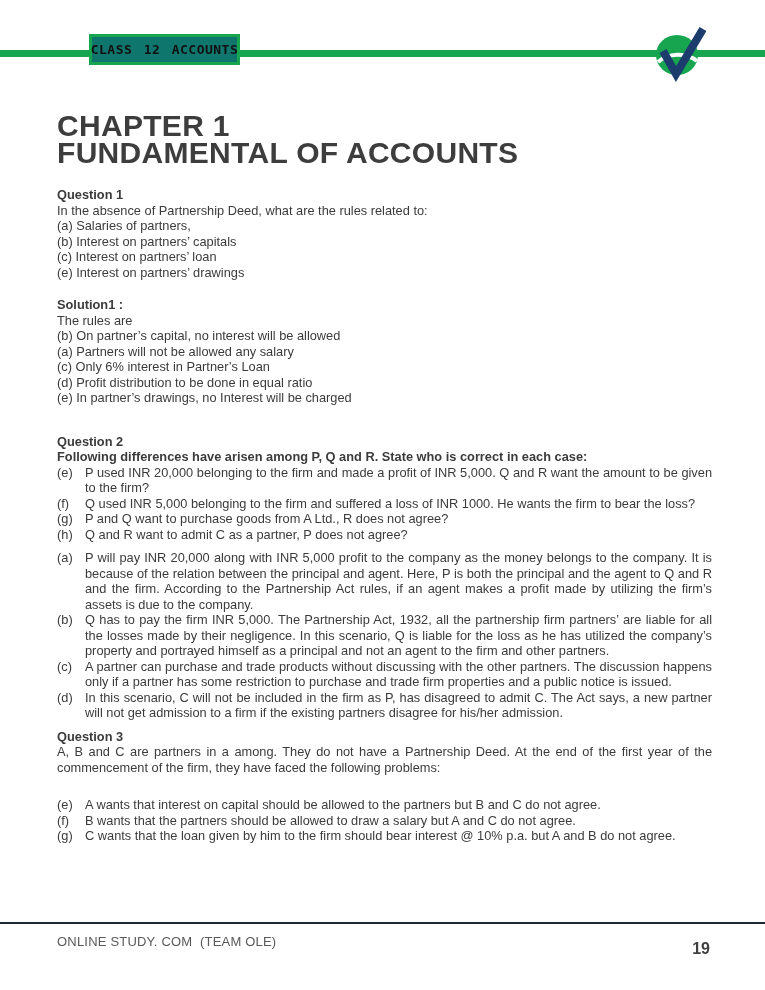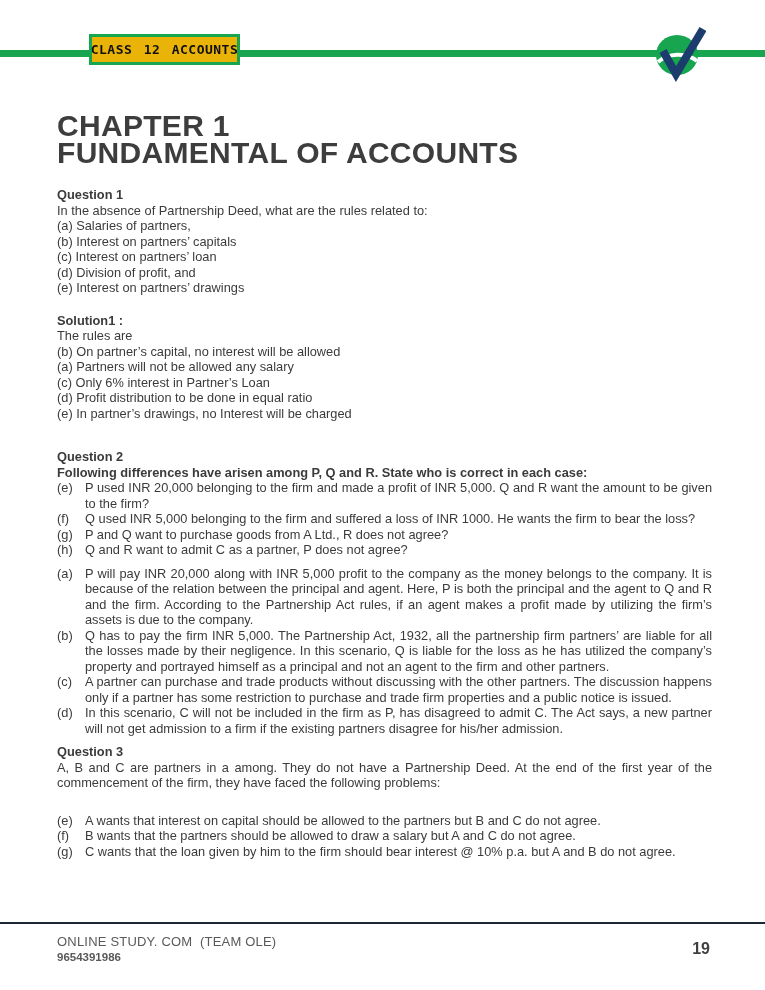--- a/index.html
+++ b/index.html
@@ -12,21 +12,21 @@
   }
   html,body{margin:0;padding:0;background:#ffffff;}
   .page{
     position:relative;width:765px;height:990px;background:#ffffff;overflow:hidden;
     font-family:"Liberation Sans",sans-serif;color:var(--text);
   }
   
   .top-bar{position:absolute;left:0;top:50px;width:765px;height:7px;background:var(--green);}
   .badge{
     position:absolute;left:89px;top:34px;width:145px;height:25px;
-    background:#eab308;border:3px solid var(--green);
+    background:#0f766e;border:3px solid var(--green);
     display:flex;align-items:center;justify-content:center;
   }
   .badge span{
     font-family:"DejaVu Sans Mono",monospace;font-weight:bold;font-size:13px;
     letter-spacing:.5px;word-spacing:3px;color:#111;white-space:nowrap;
   }
   .logo{position:absolute;left:654px;top:24px;width:52px;height:58px;}
   
   .content{position:absolute;left:57px;top:112px;width:655px;}
   .title{font-size:30px;font-weight:bold;line-height:27px;color:var(--title);letter-spacing:.3px;}
@@ -74,21 +74,20 @@
       <div>CHAPTER 1</div>
       <div>FUNDAMENTAL OF ACCOUNTS</div>
     </div>
 
     <section class="sec m-q1">
       <div class="h">Question 1</div>
       <div class="line">In the absence of Partnership Deed, what are the rules related to:</div>
       <div class="line">(a) Salaries of partners,</div>
       <div class="line">(b) Interest on partners’ capitals</div>
       <div class="line">(c) Interest on partners’ loan</div>
-      <div class="line">(d) Division of profit, and</div>
       <div class="line">(e) Interest on partners’ drawings</div>
     </section>
 
     <section class="sec m-s1">
       <div class="h">Solution1 :</div>
       <div class="line">The rules are</div>
       <div class="line">(b) On partner’s capital, no interest will be allowed</div>
       <div class="line">(a) Partners will not be allowed any salary</div>
       <div class="line">(c) Only 6% interest in Partner’s Loan</div>
       <div class="line">(d) Profit distribution to be done in equal ratio</div>
@@ -151,17 +150,16 @@
         <span class="marker">(g)</span>
         <span class="itext">C wants that the loan given by him to the firm should bear interest @ 10% p.a. but A and B do not agree.</span>
       </div>
     </section>
 
   </div>
 
   <div class="footer-rule"></div>
   <div class="footer-left">
     <div class="f-site">ONLINE STUDY. COM  (TEAM OLE)</div>
-    <div class="f-phone">9654391986</div>
   </div>
   <div class="f-page">19</div>
 
 </div>
 
 </body></html>

